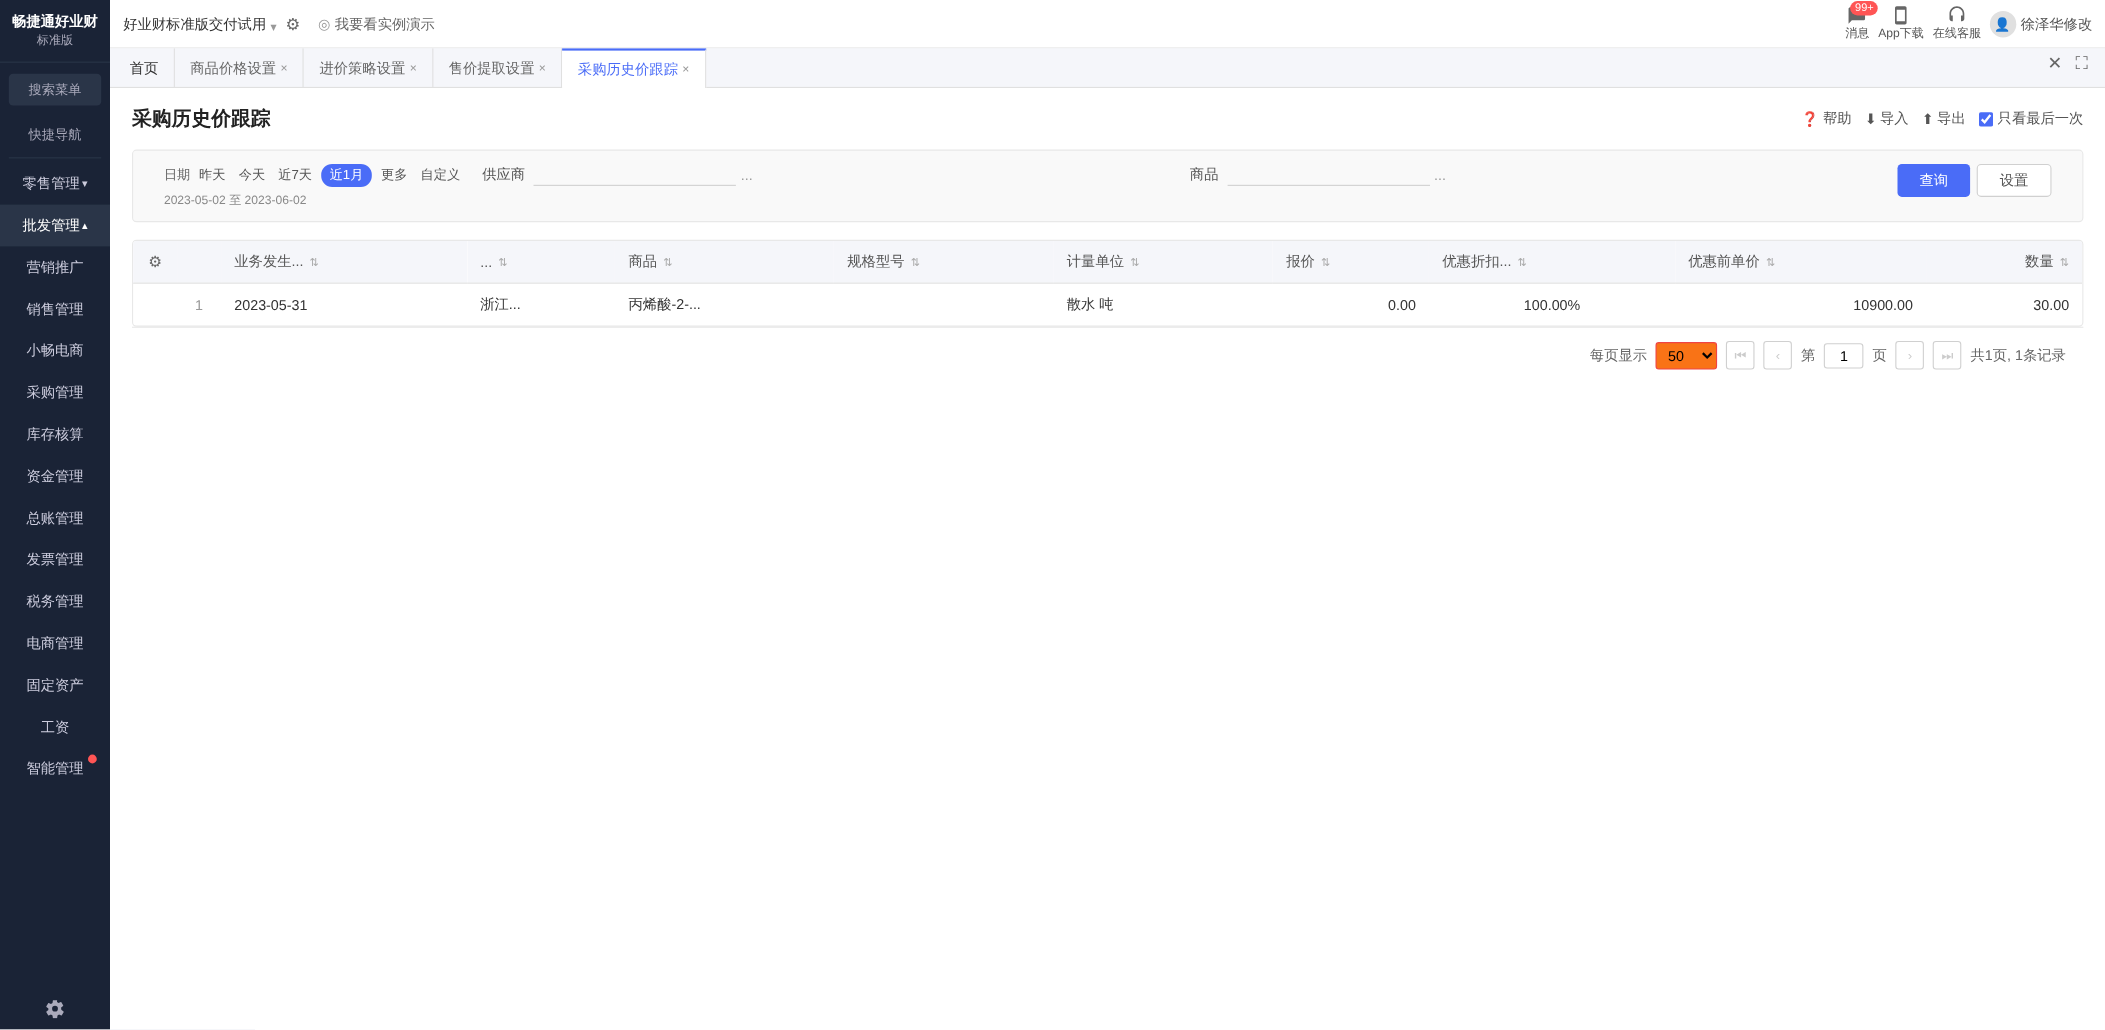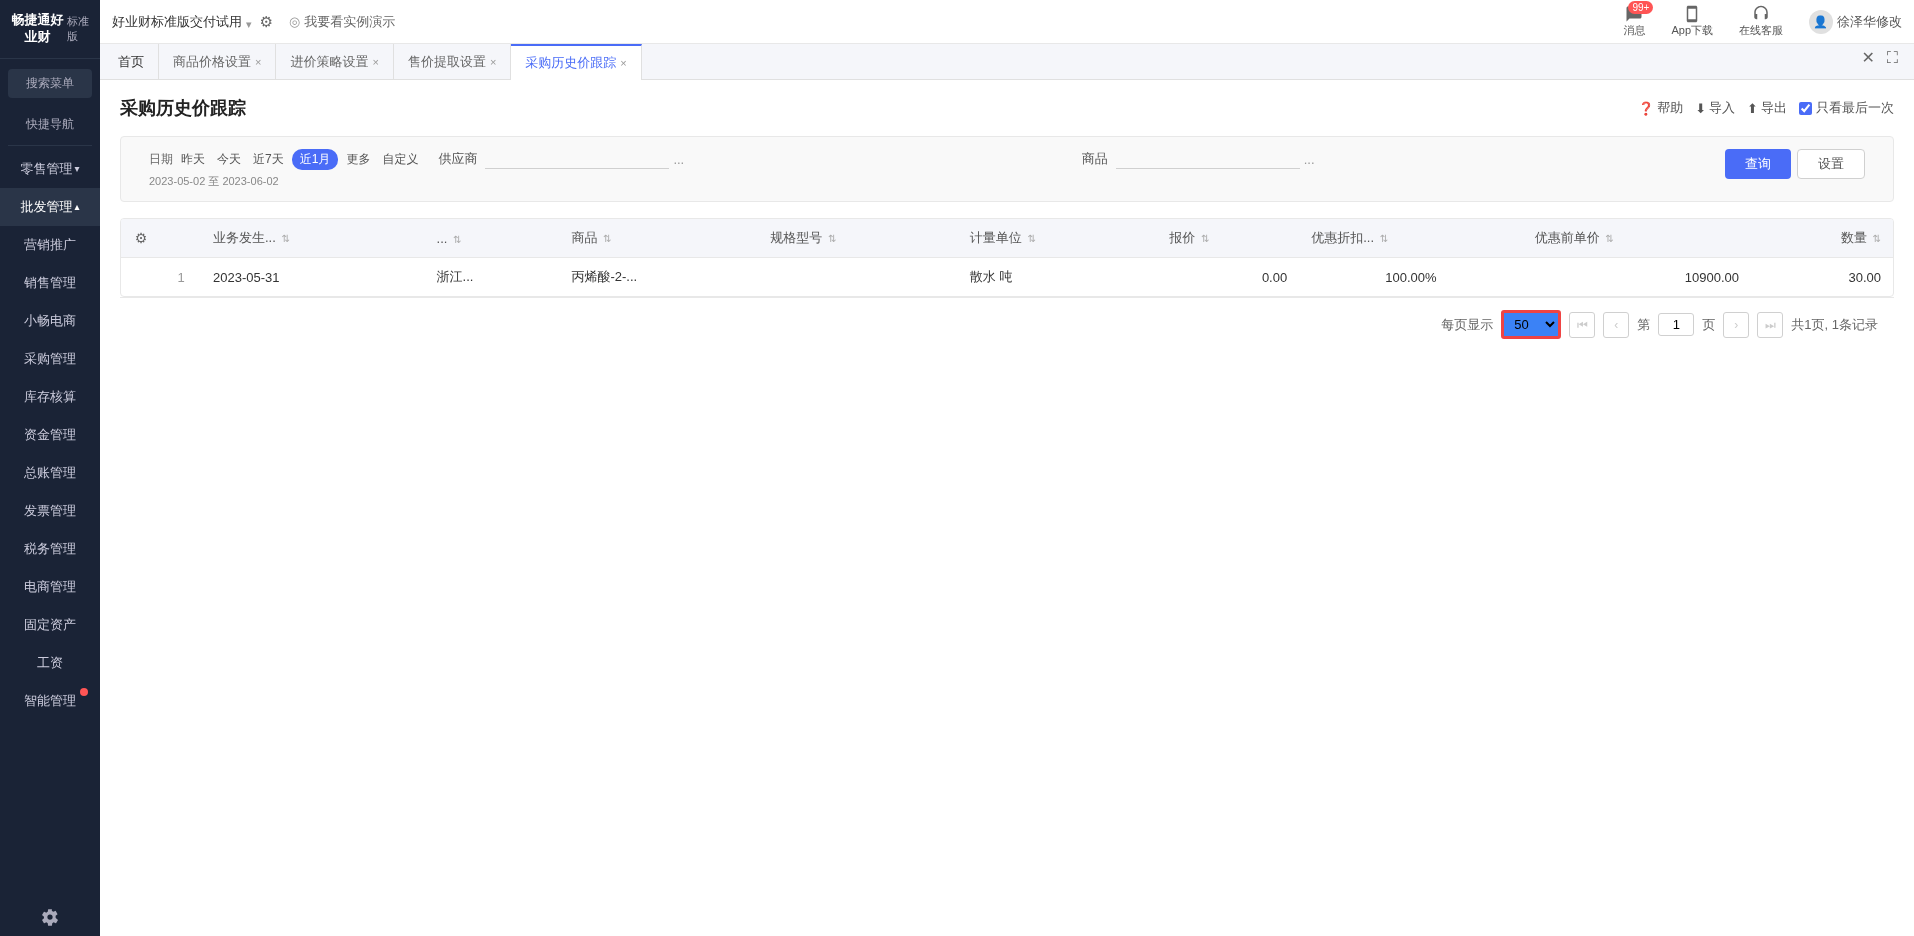--- a/index.html
+++ b/index.html
@@ -1,20 +1,20 @@
 <!DOCTYPE html>
 <html><head>
   <meta charset="utf-8">
   <style>
     * { box-sizing: border-box; margin: 0; padding: 0; }
     body { font-family: "Microsoft YaHei", "PingFang SC", sans-serif; font-size: 13px; background: #f0f2f5; color: #333; display: flex; height: 936px; overflow: hidden; }
 
     
     .sidebar { width: 100px; background: #1a2336; display: flex; flex-direction: column; height: 100%; flex-shrink: 0; }
-    .sidebar-logo { padding: 12px 8px; display: flex; flex-direction: row; align-items: center; border-bottom: 1px solid #2a3548; }
+    .sidebar-logo { padding: 12px 8px; display: flex; flex-direction: column; align-items: center; border-bottom: 1px solid #2a3548; }
     .sidebar-logo-text { color: #fff; font-size: 13px; font-weight: bold; line-height: 1.3; text-align: center; }
     .sidebar-logo-sub { color: #aab; font-size: 11px; }
     .sidebar-search { padding: 10px 8px; }
     .sidebar-search-btn { width: 100%; background: #2a3548; border: none; color: #aab; padding: 6px 8px; border-radius: 4px; cursor: pointer; font-size: 12px; }
     .sidebar-nav-btn { width: 100%; background: transparent; border: none; color: #aab; padding: 8px 4px; cursor: pointer; font-size: 12px; text-align: center; }
     .sidebar-divider { height: 1px; background: #2a3548; margin: 4px 8px; }
     .sidebar-item { display: flex; flex-direction: column; align-items: center; padding: 10px 4px; cursor: pointer; color: #ccd; font-size: 13px; position: relative; }
     .sidebar-item.active { background: #2a3548; color: #fff; }
     .sidebar-item .arrow { font-size: 10px; margin-left: 2px; }
     .sidebar-item-row { display: flex; align-items: center; justify-content: center; width: 100%; }
@@ -25,21 +25,21 @@
     
     .main { flex: 1; display: flex; flex-direction: column; overflow: hidden; }
 
     
     .topbar { background: #fff; height: 44px; display: flex; align-items: center; padding: 0 12px; border-bottom: 1px solid #e8e8e8; gap: 8px; flex-shrink: 0; }
     .topbar-version { display: flex; align-items: flex-end; gap: 4px; color: #333; font-size: 13px; cursor: pointer; }
     .topbar-version .arrow { color: #999; font-size: 11px; }
     .topbar-settings-icon { color: #666; cursor: pointer; font-size: 15px; }
     .topbar-demo { display: flex; align-items: center; gap: 4px; color: #666; font-size: 13px; cursor: pointer; margin-left: 8px; }
     .topbar-demo-icon { color: #999; }
-    .topbar-right { margin-left: auto; display: flex; gap: 26px; }
+    .topbar-right { margin-left: auto; display: flex; gap: 8px; }
     .topbar-icon-btn { display: flex; flex-direction: column; align-items: center; cursor: pointer; color: #555; font-size: 11px; position: relative; }
     .topbar-icon-btn svg { width: 18px; height: 18px; }
     .badge { background: #f55; color: #fff; font-size: 10px; padding: 1px 4px; border-radius: 8px; position: absolute; top: -4px; right: -8px; }
     .topbar-user { display: flex; align-items: center; gap: 4px; cursor: pointer; color: #555; font-size: 13px; }
     .avatar-icon { width: 24px; height: 24px; background: #e0e0e0; border-radius: 50%; display: flex; align-items: center; justify-content: center; font-size: 12px; }
 
     
     .tabbar { background: #f5f6fa; height: 36px; display: flex; align-items: flex-start; border-bottom: 1px solid #e0e0e0; flex-shrink: 0; padding: 0 4px; position: relative; }
     .tab { display: flex; align-items: center; gap: 4px; padding: 0 14px; height: 36px; font-size: 13px; cursor: pointer; color: #666; border-right: 1px solid #e0e0e0; white-space: nowrap; }
     .tab.home { color: #333; }
@@ -85,21 +85,21 @@
     tbody tr { border-bottom: 1px solid #f0f0f0; }
     tbody tr:last-child { border-bottom: none; }
     tbody td { padding: 10px 12px; color: #333; }
     .row-num { color: #999; text-align: center; }
     .th-settings { width: 40px; text-align: center; }
     .settings-gear { color: #666; cursor: pointer; font-size: 14px; }
 
     
     .pagination { display: flex; align-items: center; justify-content: flex-end; padding: 12px 16px; gap: 8px; font-size: 13px; color: #555; border-top: 1px solid #e8e8e8; }
     .pagination-label { color: #666; }
-    .pagination-select { border: 3px solid #ef4444; border-radius: 3px; padding: 3px 6px; font-size: 13px; background: #3b82f6; cursor: pointer; }
+    .pagination-select { border: 1px solid #ef4444; border-radius: 3px; padding: 3px 6px; font-size: 13px; background: #f97316; cursor: pointer; }
     .page-btn { border: 1px solid #d0d0d0; background: #fff; color: #555; width: 26px; height: 26px; display: flex; align-items: center; justify-content: center; cursor: pointer; border-radius: 3px; font-size: 12px; }
     .page-btn.disabled { color: #ccc; cursor: not-allowed; }
     .page-input { border: 1px solid #d0d0d0; border-radius: 3px; width: 36px; text-align: center; padding: 3px; font-size: 13px; }
     .pagination-info { color: #666; }
   </style>
 </head>
 <body>
 
 <nav class="sidebar">
   <div class="sidebar-logo">

